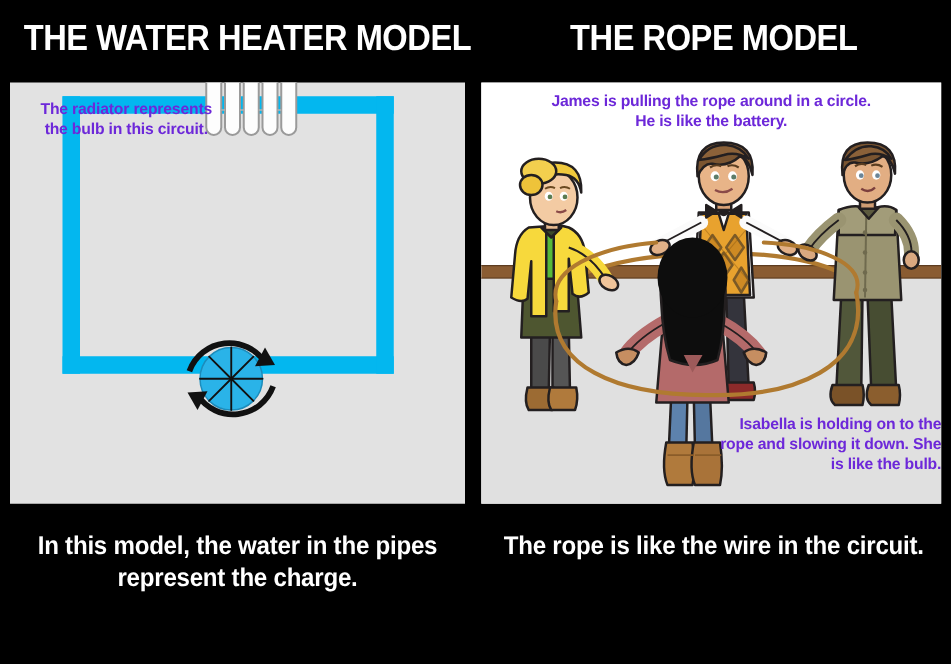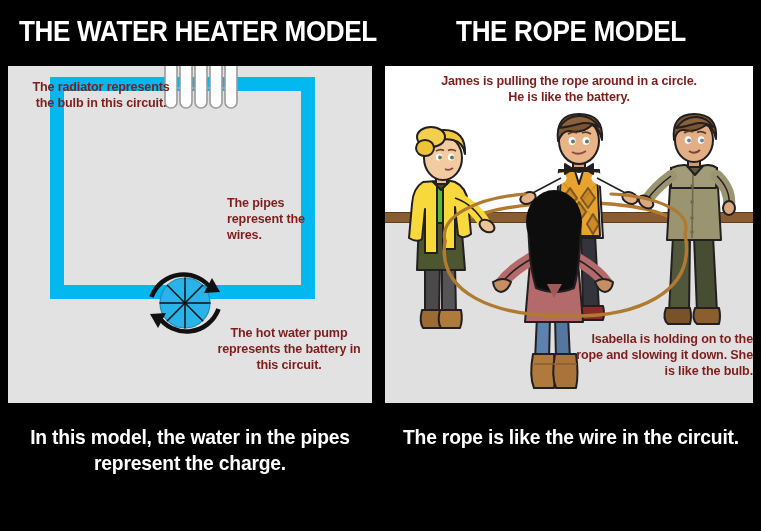--- a/index.html
+++ b/index.html
@@ -73,21 +73,21 @@
     font-weight: bold;
     line-height: 1.28;
     letter-spacing: -0.2px;
     transform: scaleX(0.94);
     transform-origin: center top;
   }
 
   
   .note {
     position: absolute;
-    color: #7f1d1d;
+    color: #6d28d9;
     font-size: 12.6px;
     font-weight: bold;
     line-height: 1.26;
     letter-spacing: -0.15px;
   }
 
   
   .note-radiator {
     top: 14px; left: 18px; width: 150px; text-align: center;
   }
@@ -212,23 +212,21 @@
             <path d="M 13.5 41 A 34 34 0 0 1 74 34"></path>
             <path d="M 80.5 53 A 34 34 0 0 1 20 60"></path>
           </g>
           <polygon points="74,22 82,36 66,37" fill="#111111"></polygon>
           <polygon points="20,72 12,58 28,57" fill="#111111"></polygon>
         </svg>
       </div>
 
       <div class="note note-radiator">The radiator represents the bulb in this circuit.</div>
 
-      <div class="note note-pipes">The pipes represent the wires.</div>
-
-      <div class="note note-pump">The hot water pump represents the battery in this circuit.</div>
+
     </div>
 
     <div class="caption">In this model, the water in the pipes represent the charge.</div>
   </div>
 
   <div class="column col-right">
 
     <div class="panel-title">THE ROPE MODEL</div>
 
     <div class="panel panel-right">

